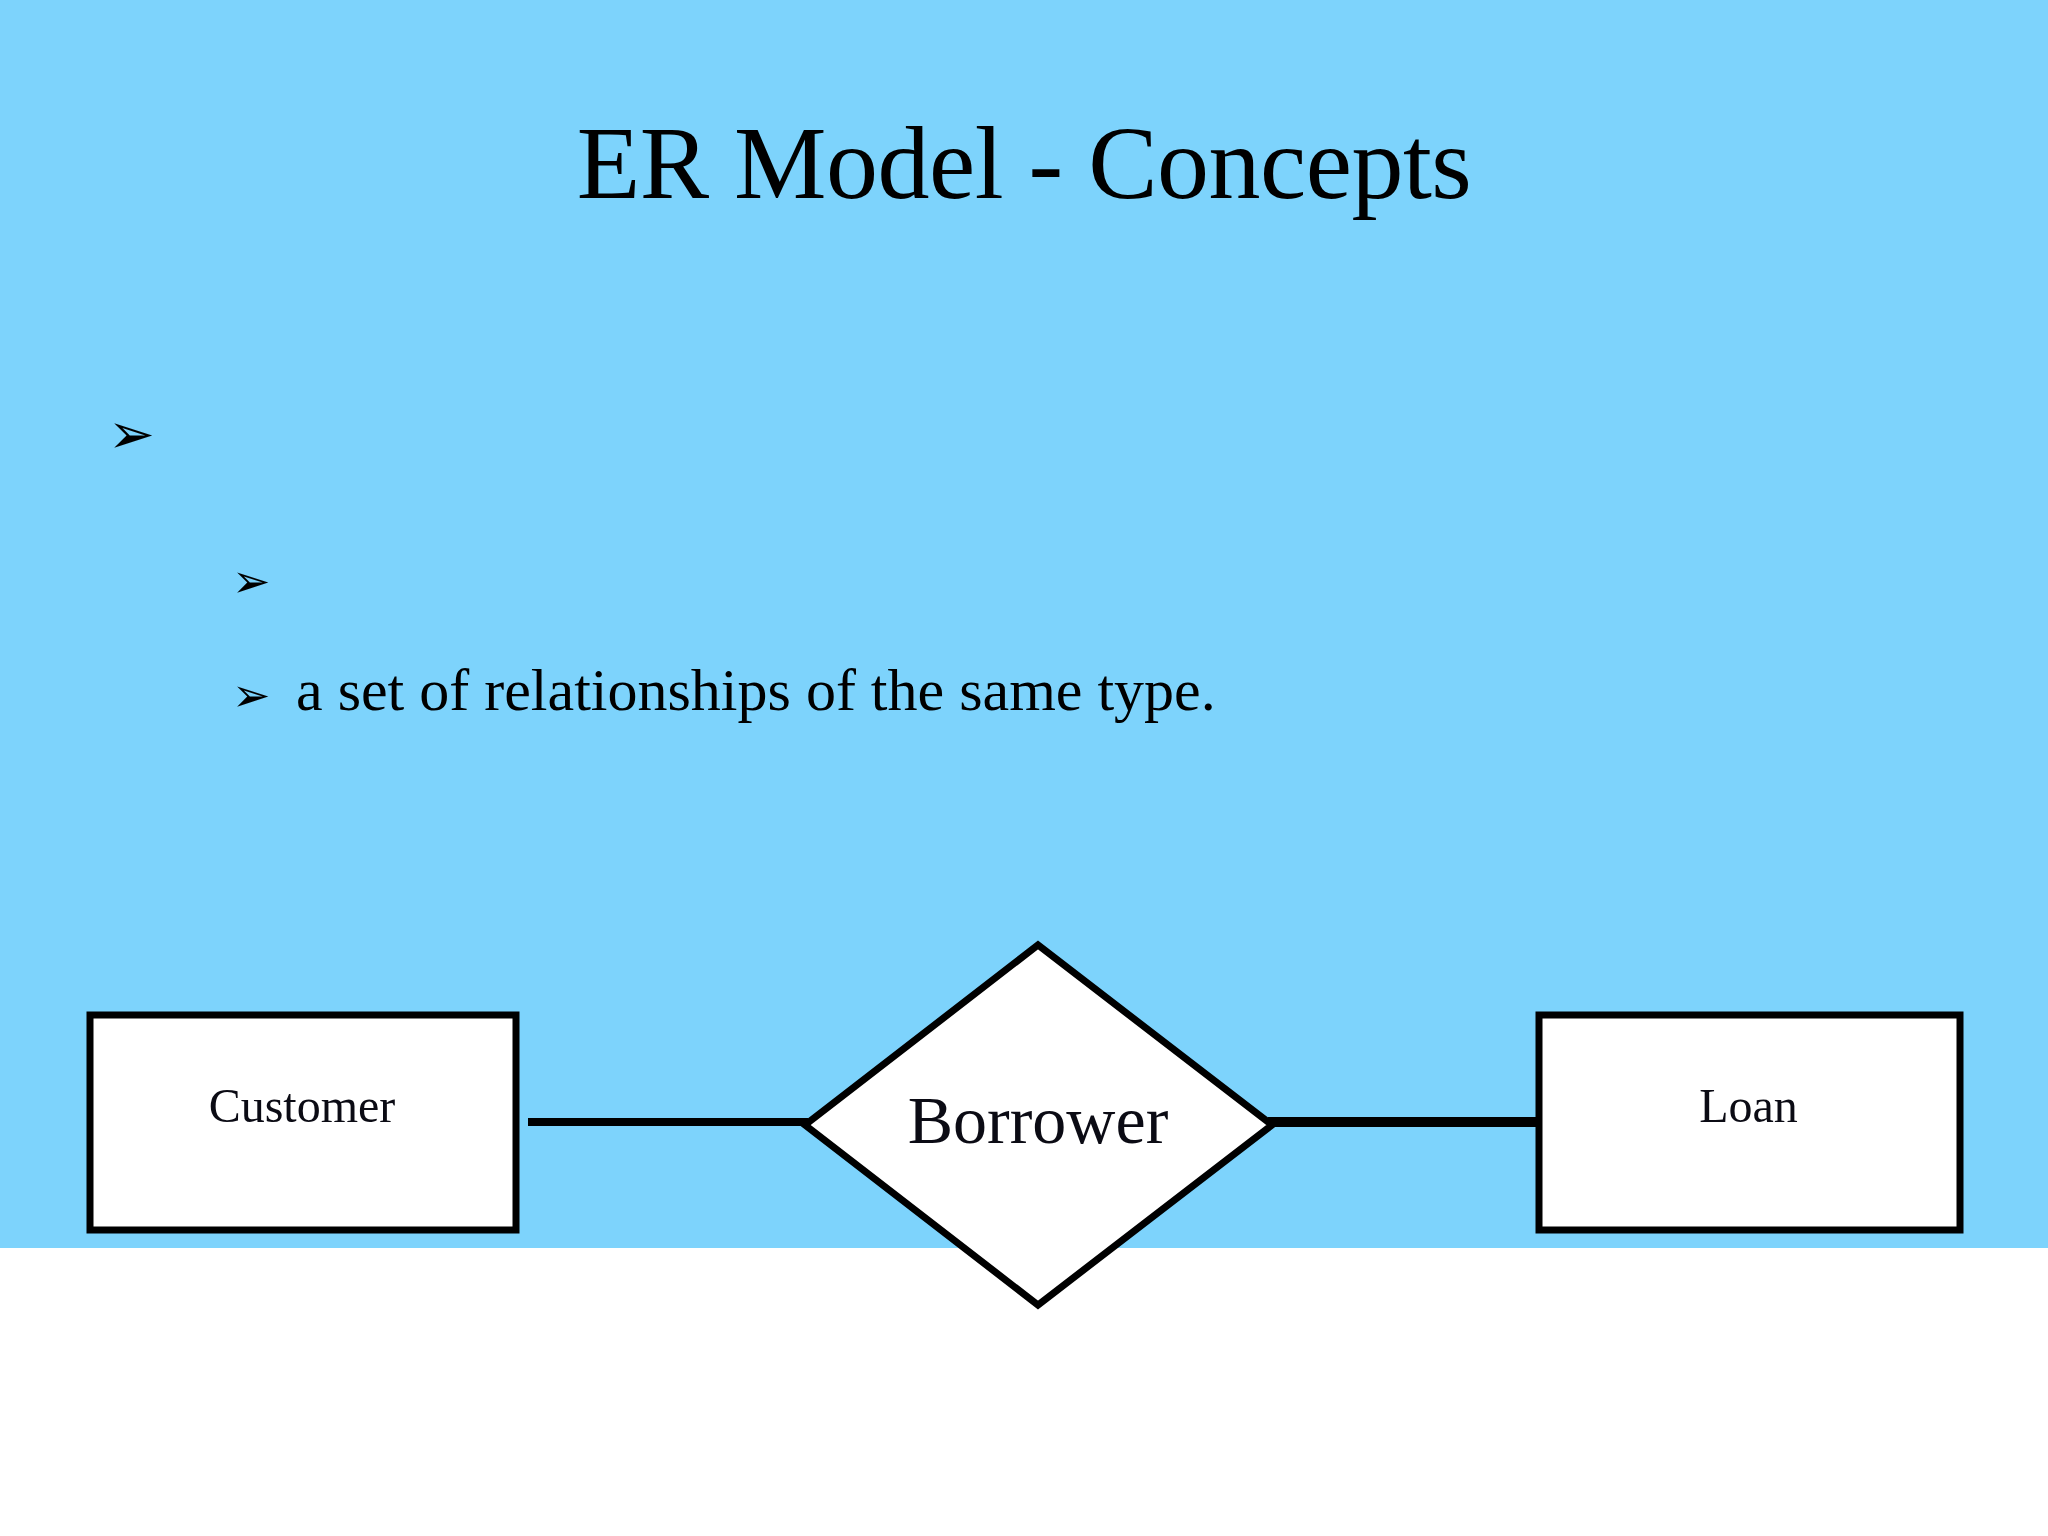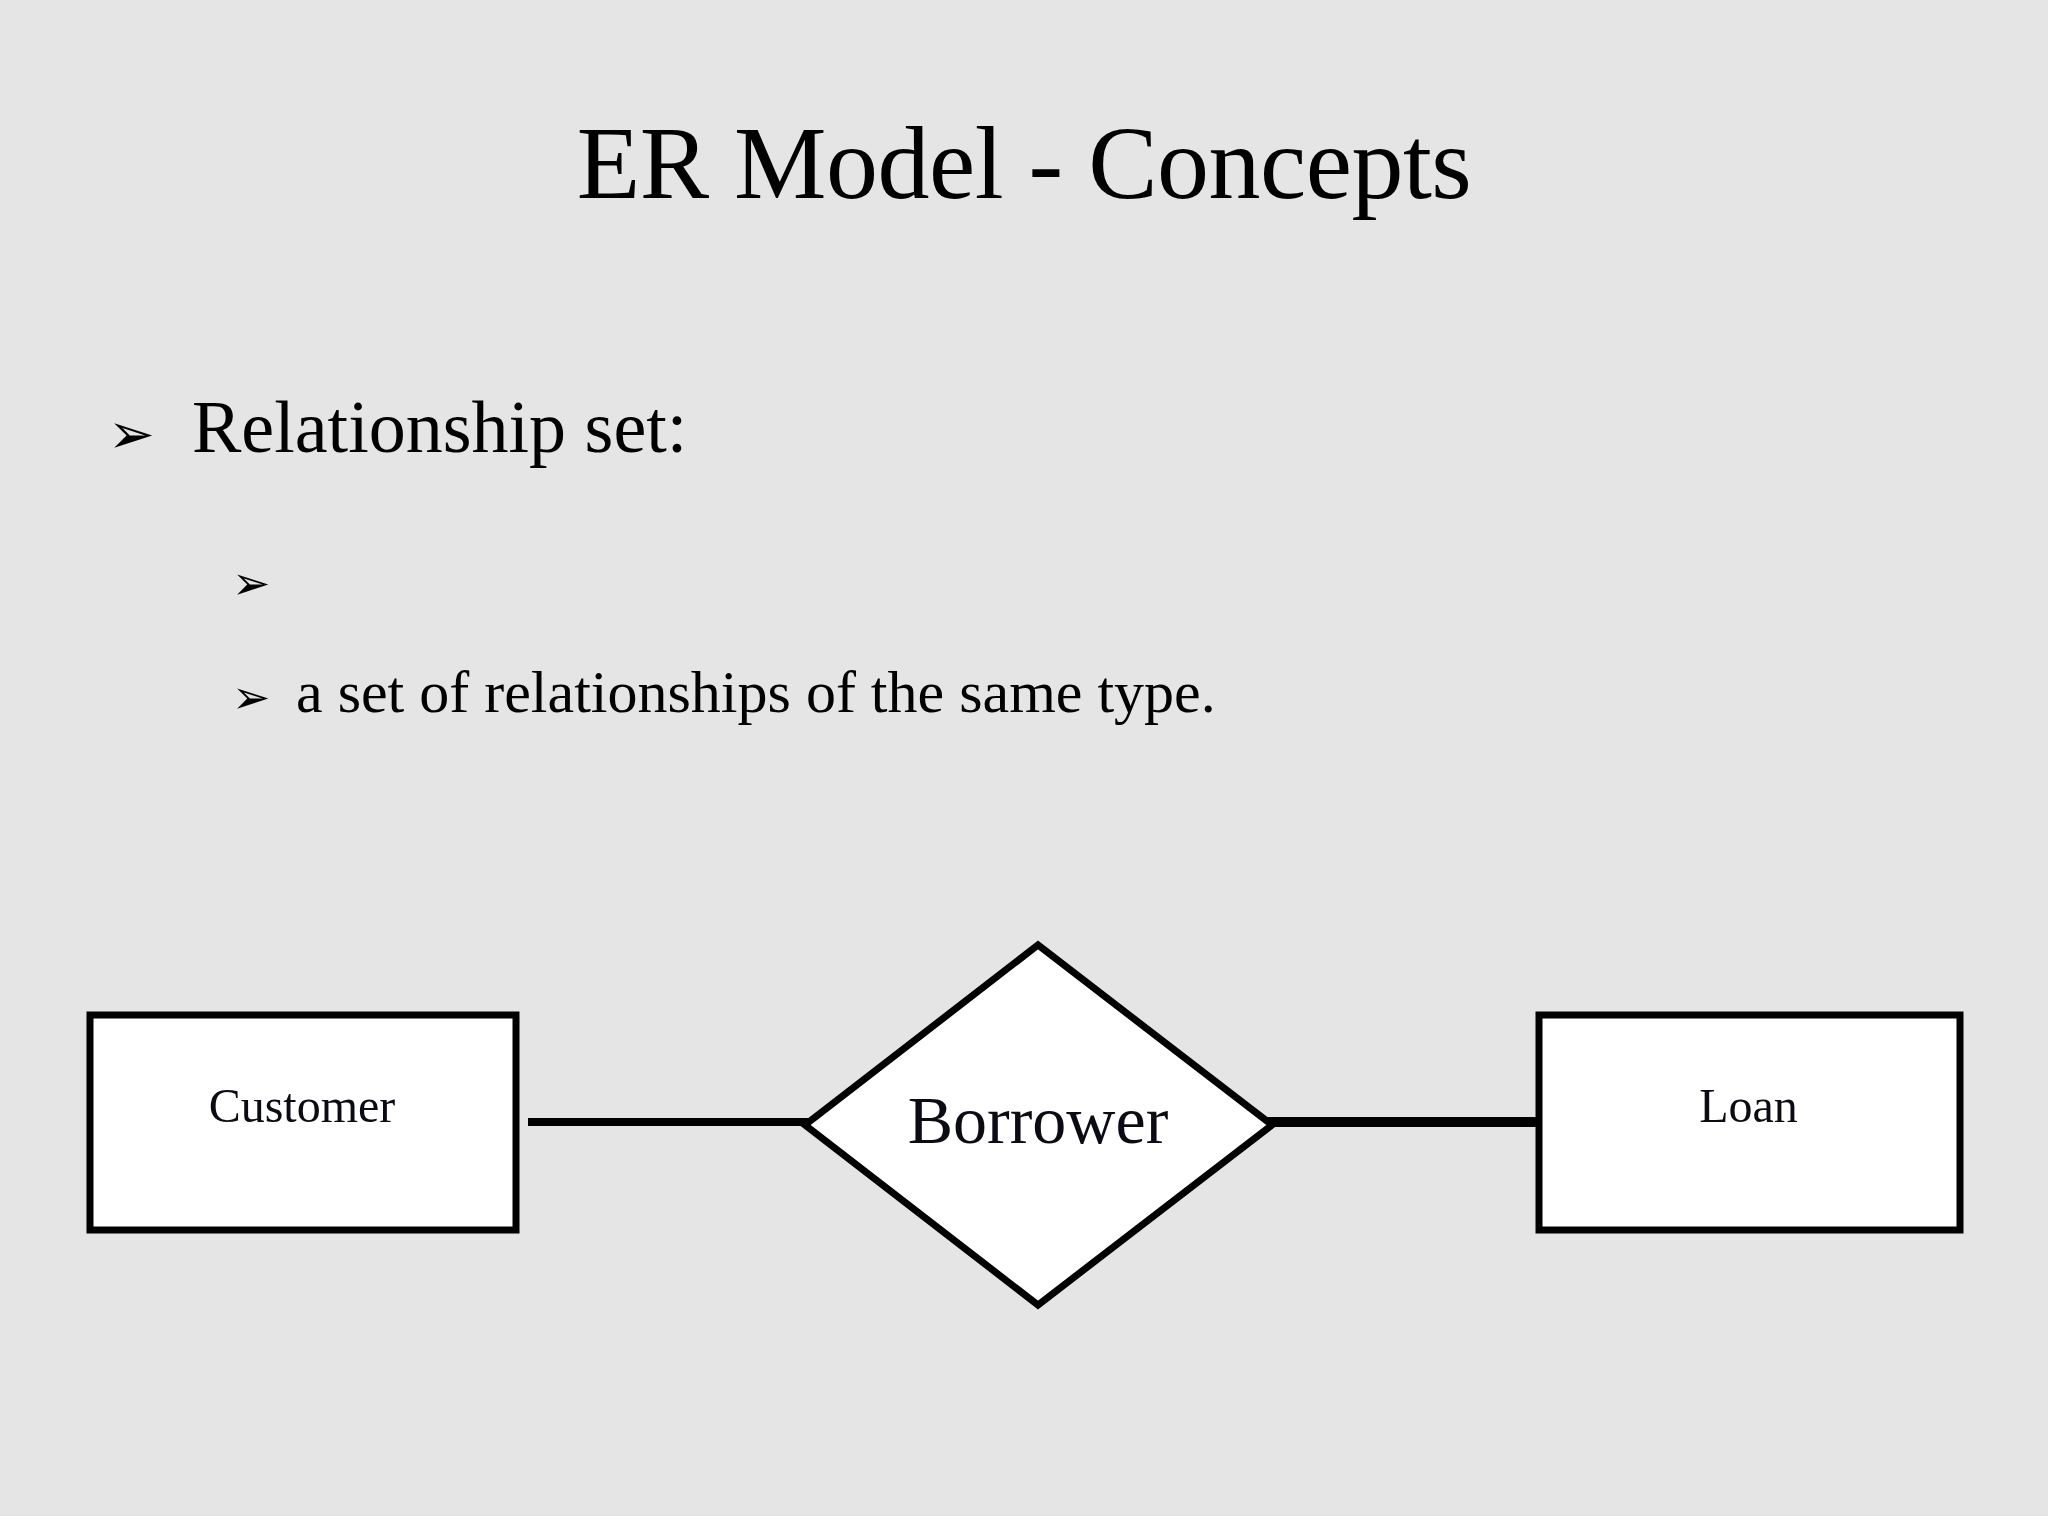--- a/index.html
+++ b/index.html
@@ -11,22 +11,22 @@
     width: 2048px;
     height: 1536px;
     overflow: hidden;
     font-family: "Liberation Serif", "DejaVu Serif", serif;
     color: #000000;
   }
 
   .slide {
     position: relative;
     width: 2048px;
-    height: 1516px;
-    background: #e5e5e5;
+    height: 1248px;
+    background: #7dd3fc;
   }
 
   
   .slide-title {
     position: absolute;
     left: 0;
     top: 108px;
     width: 2048px;
     text-align: center;
     font-family: "Liberation Serif", "DejaVu Serif", serif;
@@ -142,21 +142,20 @@
 <body>
 
 <div class="slide">
 
   <div class="slide-title">ER Model - Concepts</div>
 
   <div class="bullet-list">
 
     <div class="bullet-l1">
       <span class="bullet-marker">➢</span>
-      <span class="bullet-text">Relationship set:</span>
     </div>
 
     <div class="bullet-l2">
       <span class="bullet-marker">➢</span>
     </div>
 
     <div class="bullet-l2">
       <span class="bullet-marker">➢</span>
       <span class="bullet-text">a set of relationships of the same type.</span>
     </div>

